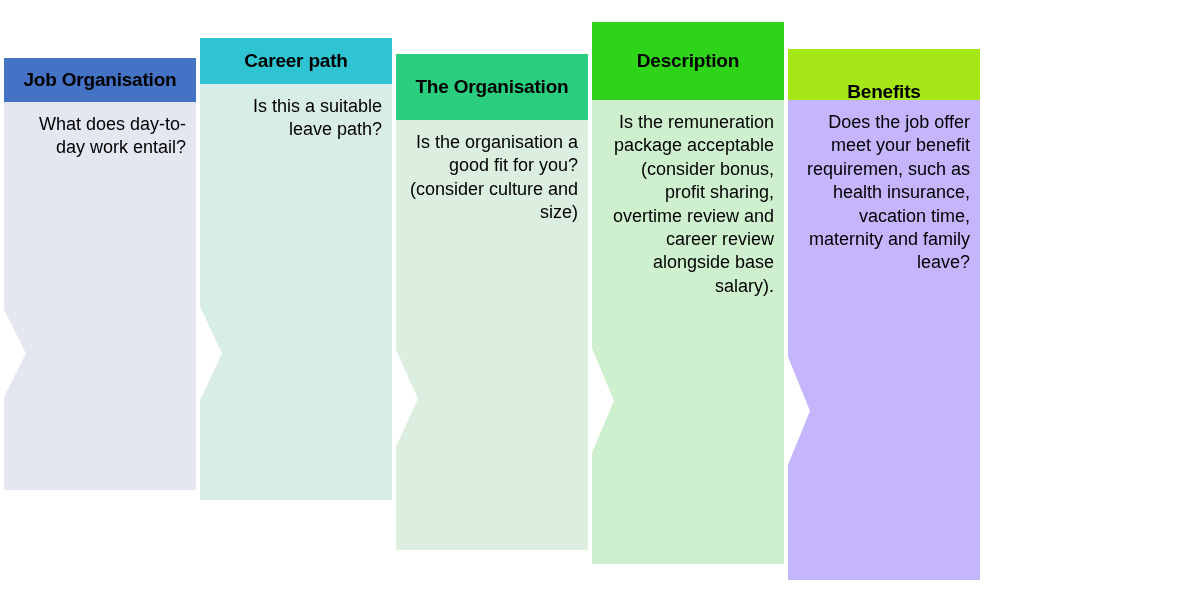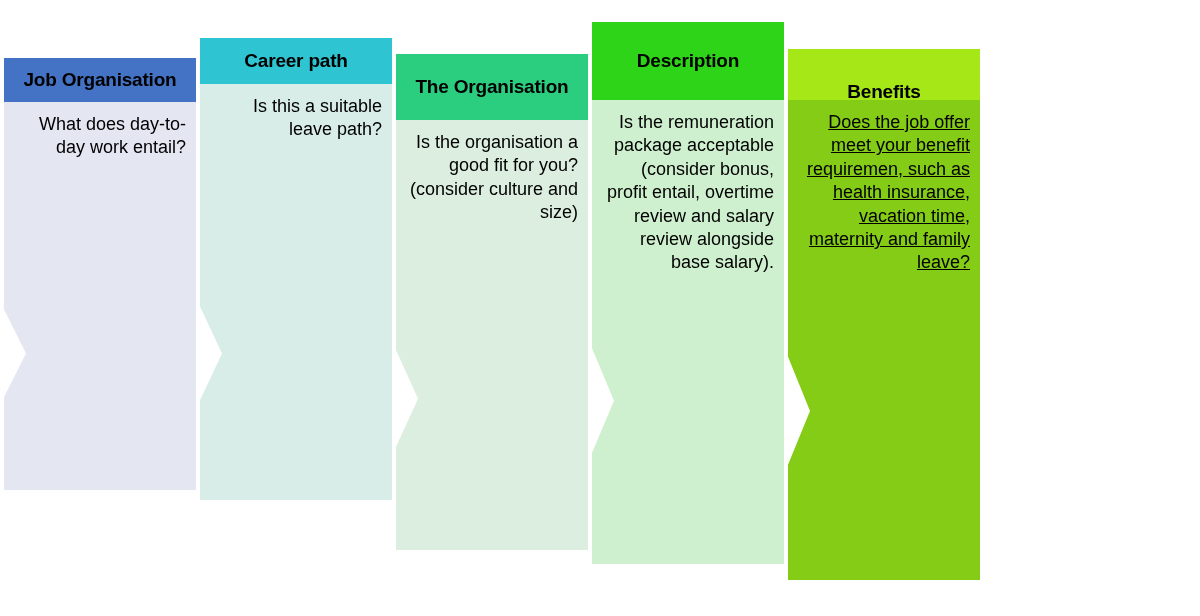--- a/index.html
+++ b/index.html
@@ -89,24 +89,24 @@
       </div>
       <div class="col-body" style="top: 66px; height: 430px; background: rgb(220, 238, 224); clip-path: polygon(0% 0%, 100% 0%, 100% 53.5%, 111.46% 64.8%, 100% 76%, 100% 100%, 0% 100%, 0% 76%, 11.46% 64.8%, 0% 53.5%);">
         <span class="col-body-text">Is the organisation a good fit for you? (consider culture and size)</span>
       </div>
     </div>
     <div class="chevron-col" style="left: 592px; top: 22px; width: 192px; height: 542px;">
       <div class="col-header" style="height: 78px; background: rgb(46, 212, 23);">
         <span>Description</span>
       </div>
       <div class="col-body" style="top: 78px; height: 464px; background: rgb(207, 240, 206); clip-path: polygon(0% 0%, 100% 0%, 100% 53.5%, 111.46% 64.8%, 100% 76%, 100% 100%, 0% 100%, 0% 76%, 11.46% 64.8%, 0% 53.5%);">
-        <span class="col-body-text">Is the remuneration package acceptable (consider bonus, profit entail, overtime review and salary review alongside base salary).</span>
+        <span class="col-body-text">Is the remuneration package acceptable (consider bonus, profit sharing, overtime review and career review alongside base salary).</span>
       </div>
     </div>
     <div class="chevron-col" style="left: 788px; top: 14px; width: 192px; height: 566px;">
       <div class="col-header" style="height: 86px; background: rgb(166, 232, 23); margin-top: 35px;">
         <span>Benefits</span>
       </div>
-      <div class="col-body" style="top: 86px; height: 480px; background: #84cc16; clip-path: polygon(0% 0%, 100% 0%, 100% 53.5%, 111.46% 64.8%, 100% 76%, 100% 100%, 0% 100%, 0% 76%, 11.46% 64.8%, 0% 53.5%); text-decoration: underline;">
+      <div class="col-body" style="top: 86px; height: 480px; background: #c4b5fd; clip-path: polygon(0% 0%, 100% 0%, 100% 53.5%, 111.46% 64.8%, 100% 76%, 100% 100%, 0% 100%, 0% 76%, 11.46% 64.8%, 0% 53.5%);">
         <span class="col-body-text">Does the job offer meet your benefit requiremen, such as health insurance, vacation time, maternity and family leave?</span>
       </div>
     </div>
   </div>
 
 </body></html>

